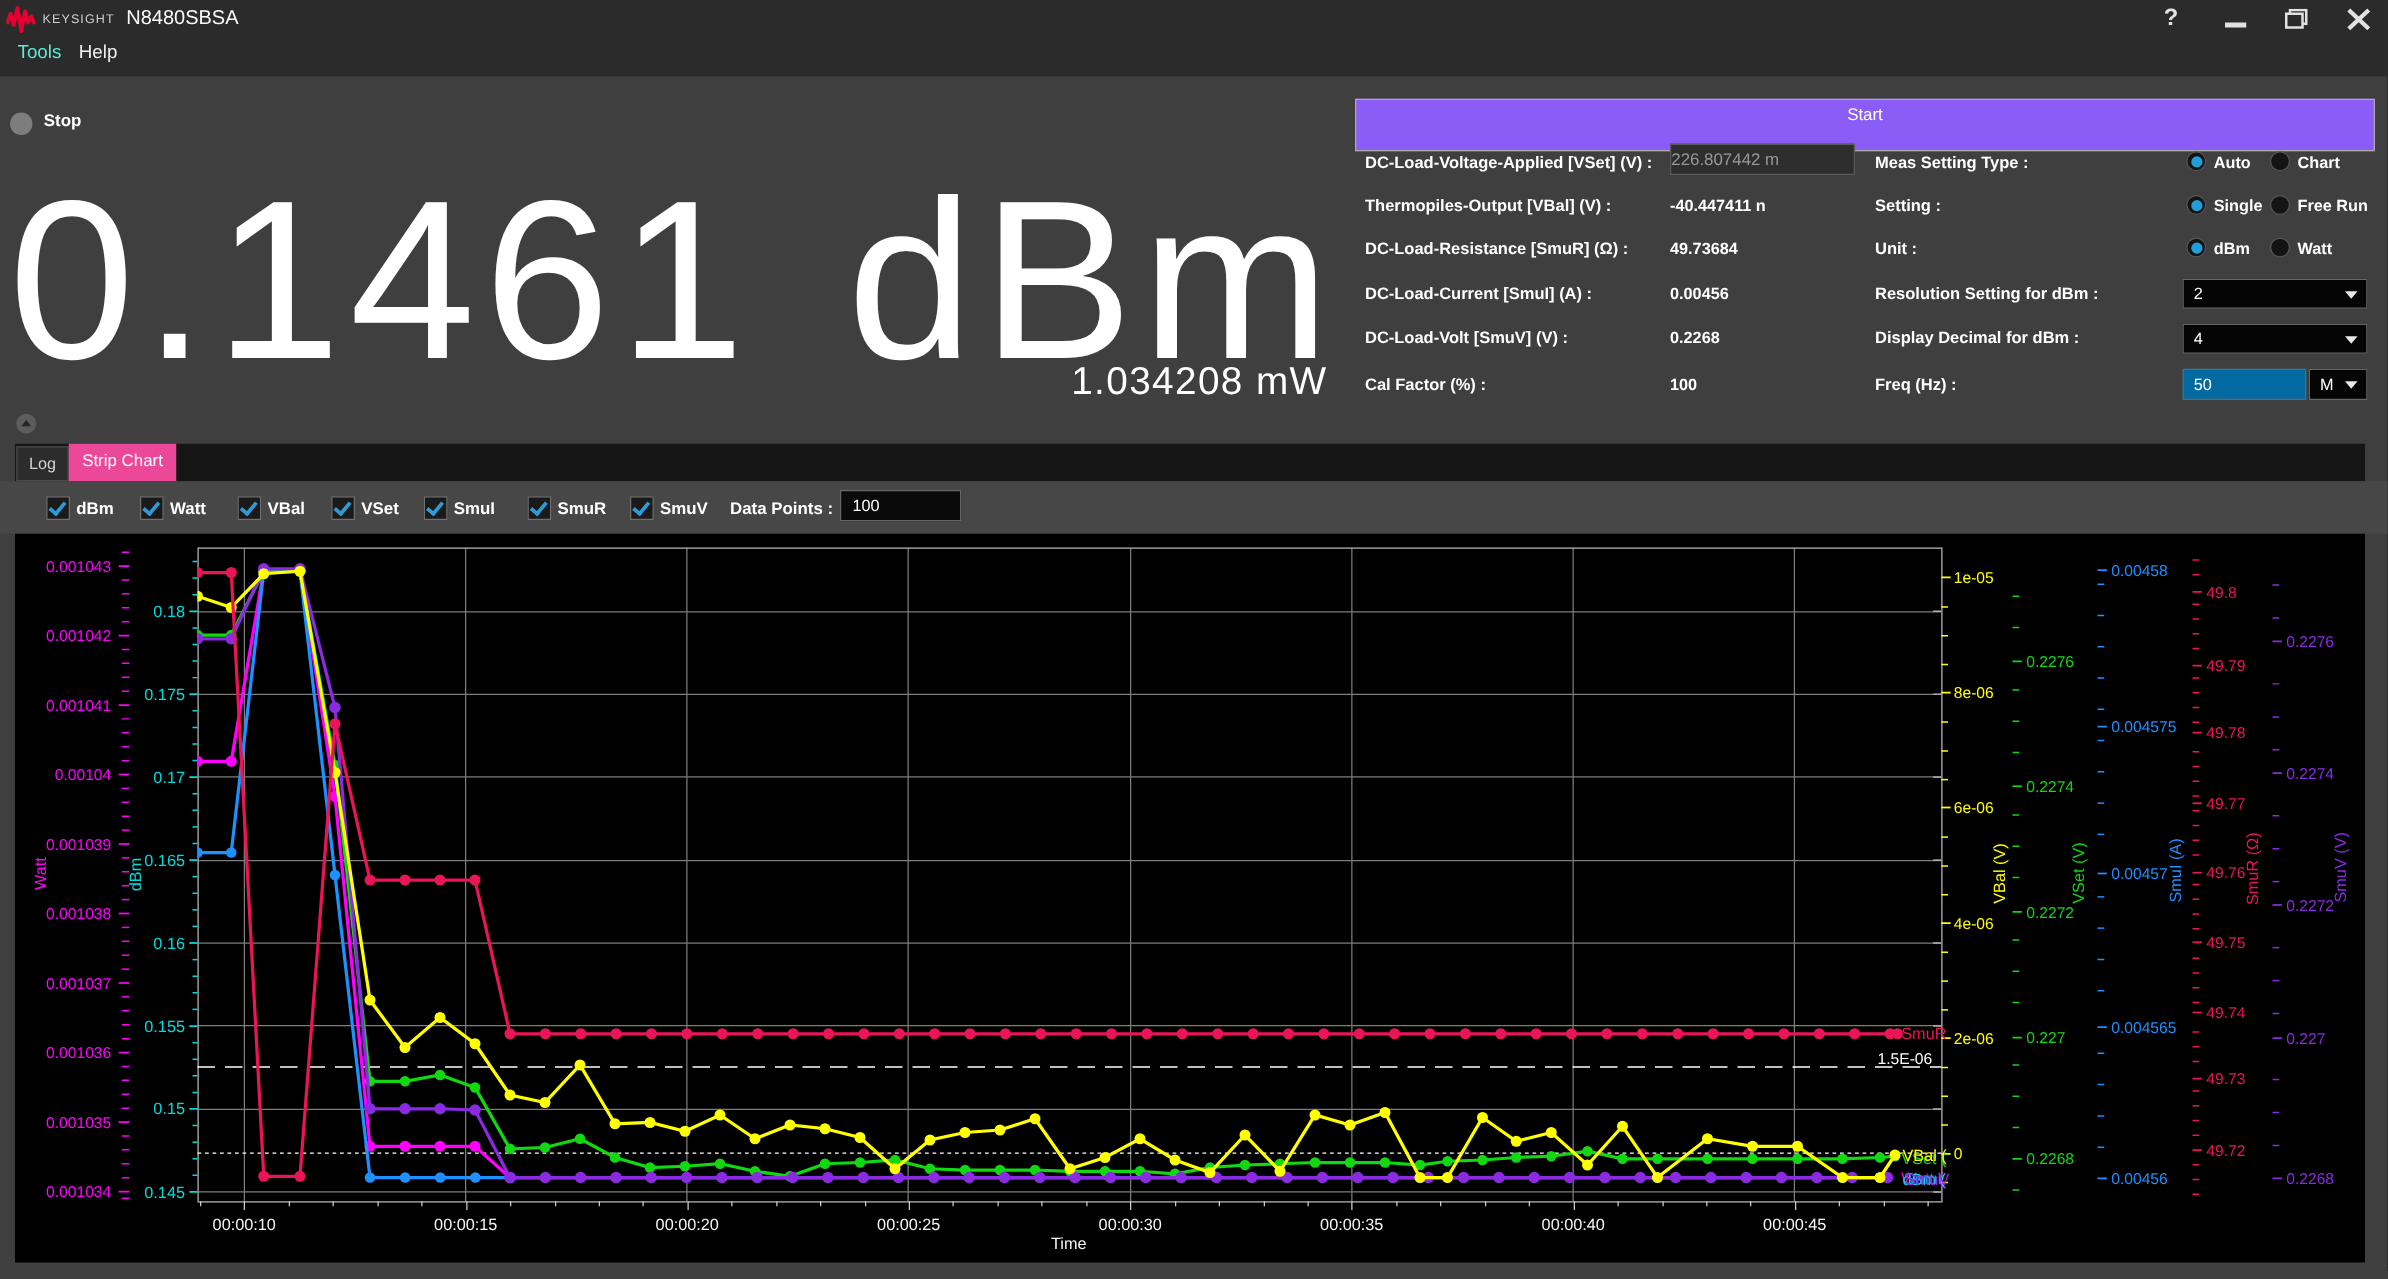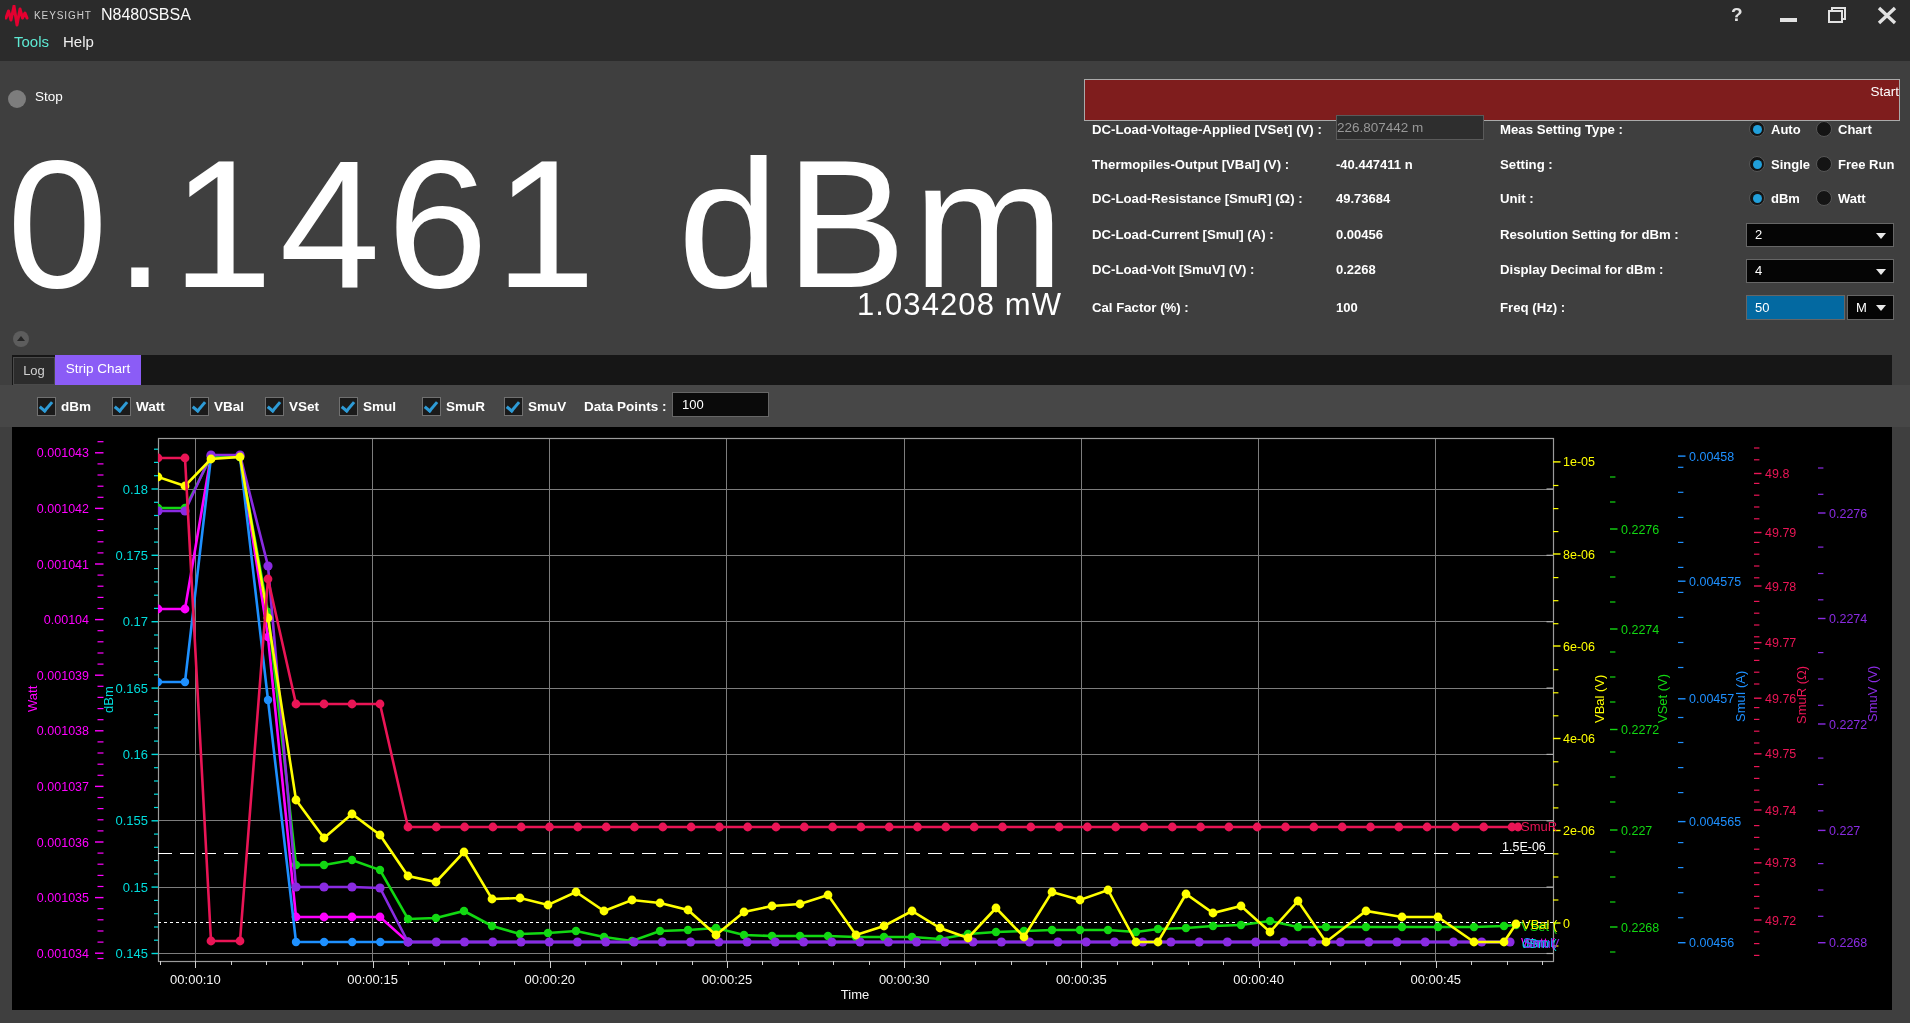--- a/index.html
+++ b/index.html
@@ -28,29 +28,29 @@
 <div class="abs" style="left:1780px;top:18px;width:17px;height:4px;background:#e2e2e2"></div>
 <svg class="abs" style="left:1828px;top:7px" width="19" height="17" viewBox="0 0 19 17">
     <path d="M4,4 L4,1 L17,1 L17,12 L14,12" fill="none" stroke="#e2e2e2" stroke-width="2"></path>
     <rect x="1" y="4" width="13" height="11" fill="none" stroke="#e2e2e2" stroke-width="2"></rect>
   </svg>
 <svg class="abs" style="left:1877px;top:6px" width="20" height="19" viewBox="0 0 20 19">
     <path d="M2,2 L18,17 M18,2 L2,17" stroke="#e2e2e2" stroke-width="3.4"></path>
   </svg>
 
 <div class="abs" style="left:8px;top:90px;width:18px;height:18px;border-radius:50%;background:#7d7d7d"></div>
-<div class="abs" style="left:35px;top:89px;color:#fff;font-size:13.5px;font-weight:normal">Stop</div>
+<div class="abs" style="left:35px;top:89px;color:#fff;font-size:13.5px;font-weight:bold">Stop</div>
 
 <div class="abs" id="bignum" style="left:7px;top:134px;color:#fff;font-size:181px;letter-spacing:7px;word-spacing:18px;line-height:1">0.1461 dBm</div>
 <div class="abs" id="subnum" style="left:662px;top:287px;width:400px;text-align:right;color:#fff;font-size:31px;letter-spacing:1.1px">1.034208 mW</div>
 
 <div class="abs" style="left:13px;top:331px;width:16px;height:16px;border-radius:50%;background:#5d5d5d"></div>
 <div class="abs" style="left:17px;top:336px;width:0;height:0;border-left:4px solid transparent;border-right:4px solid transparent;border-bottom:5px solid #262626"></div>
 
-<div class="abs" style="left:1084px;top:79px;width:816px;height:42px;background:#7f1d1d;border:1px solid #aaa;color:#fff;font-size:13.5px;text-align:right;line-height:24px">Start</div>
+<div class="abs" style="left:1084px;top:79px;width:816px;height:42px;background:#8b5cf6;border:1px solid #aaa;color:#fff;font-size:13.5px;text-align:center;line-height:24px">Start</div>
 
 <div class="lbl" style="left:1092px;top:122px">DC-Load-Voltage-Applied [VSet] (V) :</div>
 <div class="lbl" style="left:1092px;top:157px">Thermopiles-Output [VBal] (V) :</div>
 <div class="lbl" style="left:1092px;top:191px">DC-Load-Resistance [SmuR] (Ω) :</div>
 <div class="lbl" style="left:1092px;top:227px">DC-Load-Current [SmuI] (A) :</div>
 <div class="lbl" style="left:1092px;top:262px">DC-Load-Volt [SmuV] (V) :</div>
 <div class="lbl" style="left:1092px;top:300px">Cal Factor (%) :</div>
 
 <div class="abs" style="left:1336px;top:115px;width:148px;height:25px;background:#2e2e2e;border:1px solid #5a5a5a;color:#989898;font-size:13.5px;line-height:23px;">226.807442 m</div>
 <div class="val" style="left:1336px;top:157px">-40.447411 n</div>
@@ -79,21 +79,21 @@
 <div class="radio" style="left:1816px;top:190px"></div>
 <div class="val" style="left:1838px;top:191px">Watt</div>
 
 <div class="dd" style="left:1746px;top:223px;width:148px;height:24px">2</div>
 <div class="dd" style="left:1746px;top:259px;width:148px;height:24px">4</div>
 <div class="abs" style="left:1746px;top:295px;width:99px;height:25px;background:#0369a1;border:1px solid #666;color:#fff;font-size:13px;line-height:23px;padding-left:8px">50</div>
 <div class="dd" style="left:1847px;top:295px;width:47px;height:25px;line-height:23px">M</div>
 
 <div class="abs" style="left:12px;top:355px;width:1880px;height:30px;background:#161616"></div>
 <div class="abs" style="left:13px;top:357px;width:42px;height:28px;background:#2c2c2c;border:1px solid #4a4a4a;color:#d0d0d0;font-size:13px;text-align:center;line-height:26px">Log</div>
-<div class="abs" style="left:55px;top:355px;width:86px;height:30px;background:#8b5cf6;color:#fff;font-size:13.5px;text-align:center;line-height:28px">Strip Chart</div>
+<div class="abs" style="left:55px;top:355px;width:86px;height:30px;background:#ec4899;color:#fff;font-size:13.5px;text-align:center;line-height:28px">Strip Chart</div>
 <div class="abs" style="left:0px;top:385px;width:1910px;height:42px;background:#474747"></div>
 
 <div class="cb" style="left:37px;top:397px"></div>
 <div class="cblab" style="left:61px;top:399px">dBm</div>
 <div class="cb" style="left:112px;top:397px"></div>
 <div class="cblab" style="left:136px;top:399px">Watt</div>
 <div class="cb" style="left:190px;top:397px"></div>
 <div class="cblab" style="left:214px;top:399px">VBal</div>
 <div class="cb" style="left:265px;top:397px"></div>
 <div class="cblab" style="left:289px;top:399px">VSet</div>

